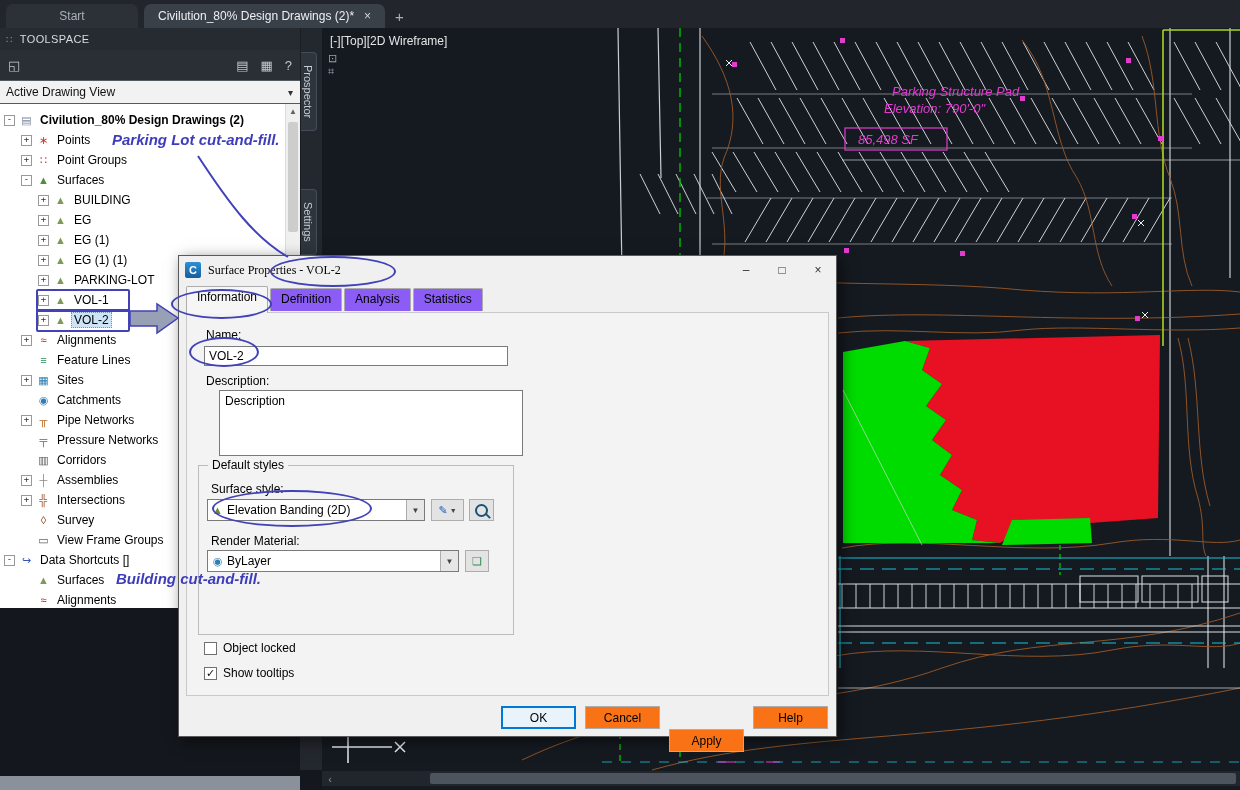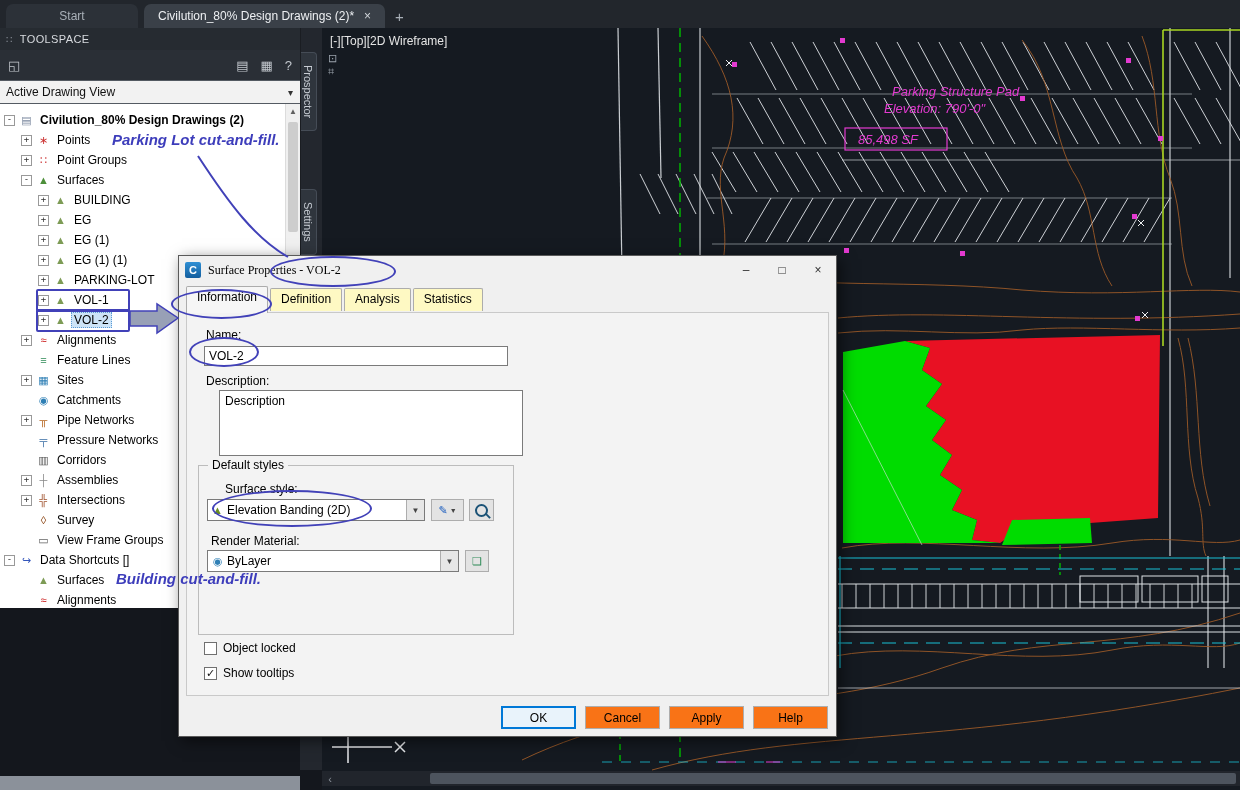--- a/index.html
+++ b/index.html
@@ -64,21 +64,21 @@
 
   
   .dialog{position:absolute;left:178px;top:255px;width:657px;height:480px;background:#f0f0f0;
           border:1px solid #5a5a5a;box-shadow:4px 4px 14px rgba(0,0,0,.55);z-index:30;font-size:12px;color:#000;}
   .dlg-title{height:28px;display:flex;align-items:center;padding-left:6px;}
   .dlg-icon{width:16px;height:16px;background:linear-gradient(#2f8fd4,#135e9e);color:#fff;font-size:11px;
             font-weight:bold;display:flex;align-items:center;justify-content:center;border-radius:2px;margin-right:7px;}
   .dlg-title-text{flex:1;font-size:12px;font-family:Liberation Serif, serif;}
   .dlg-ctl{width:36px;height:28px;display:flex;align-items:center;justify-content:center;color:#333;font-size:12px;}
   .dlg-tabs{display:flex;padding:4px 0 0 7px;position:relative;height:24px;box-sizing:border-box;}
-  .dtab{padding:3px 10px 2px;border:1px solid #acacac;border-bottom:none;background:#fef9c3;margin-right:2px;
+  .dtab{padding:3px 10px 2px;border:1px solid #acacac;border-bottom:none;background:#8b5cf6;margin-right:2px;
         border-radius:2px 2px 0 0;font-size:12px;height:17px;}
   .dtab.active{background:#f6f6f6;position:relative;top:-2px;height:21px;z-index:2;}
   .dlg-page{position:absolute;left:7px;top:56px;width:641px;height:382px;border:1px solid #c9c9c9;background:#f3f3f3;}
   .fld-label{position:absolute;font-size:12px;}
   .txt-input{position:absolute;box-sizing:border-box;border:1px solid #7a7a7a;background:#fff;
              font-size:12px;font-family:"Liberation Sans",sans-serif;padding:1px 4px;}
   textarea.txt-input{resize:none;padding:3px 5px;}
   .groupbox{position:absolute;left:11px;top:152px;width:314px;height:168px;border:1px solid #bcbcbc;}
   .gb-legend{position:absolute;top:-8px;left:9px;background:#f3f3f3;padding:0 4px;font-size:12px;}
   .combo{position:absolute;height:22px;background:#fff;border:1px solid #7a7a7a;display:flex;
@@ -420,21 +420,21 @@
   <div class="dlg-page">
     <span class="fld-label" style="left:19px;top:15px;">Name:</span>
     <input class="txt-input" style="left: 17px; top: 33px; width: 304px; height: 20px;" value="VOL-2">
 
     <span class="fld-label" style="left:19px;top:61px;">Description:</span>
     <textarea class="txt-input" style="left: 32px; top: 77px; width: 304px; height: 66px;">Description</textarea>
 
     <div class="groupbox">
       <span class="gb-legend">Default styles</span>
 
-      <span class="fld-label" style="left:26px;top:16px;">Surface style:</span>
+      <span class="fld-label" style="left:12px;top:16px;">Surface style:</span>
       <div class="combo" style="left:8px;top:33px;width:218px;">
         <span class="cicon" style="color:#6b8e23;">▲</span>
         <span class="ctext">Elevation Banding (2D)</span>
         <span class="carrow">▼</span>
       </div>
       <div class="mini-btn" style="left:232px;top:33px;width:33px;">
         <span style="color:#1f5fbf;">✎</span>
         <span style="font-size:7px;color:#444;">▼</span>
       </div>
       <div class="mini-btn" style="left:270px;top:33px;width:25px;">
@@ -457,21 +457,21 @@
       <span>Object locked</span>
     </div>
     <div class="cb" style="left:17px;top:353px;">
       <span class="cbbox">✓</span>
       <span>Show tooltips</span>
     </div>
   </div>
 
   <div class="btn default" style="left:322px;top:450px;">OK</div>
   <div class="btn" style="left:406px;top:450px;">Cancel</div>
-  <div class="btn" style="left:490px;top:450px;">Apply</div>
+  <div class="btn" style="left:490px;top:473px;">Apply</div>
   <div class="btn" style="left:574px;top:450px;">Help</div>
 </div>
 
 <div class="ann-text" style="left:112px;top:131px;">Parking Lot cut-and-fill.</div>
 <div class="ann-text" style="left:116px;top:570px;">Building cut-and-fill.</div>
 
 <div class="ann-ellipse" style="left:270px;top:256px;width:122px;height:27px;"></div>
 <div class="ann-ellipse" style="left:171px;top:289px;width:97px;height:26px;"></div>
 <div class="ann-ellipse" style="left:189px;top:337px;width:66px;height:26px;"></div>
 <div class="ann-ellipse" style="left:212px;top:490px;width:156px;height:33px;"></div>

